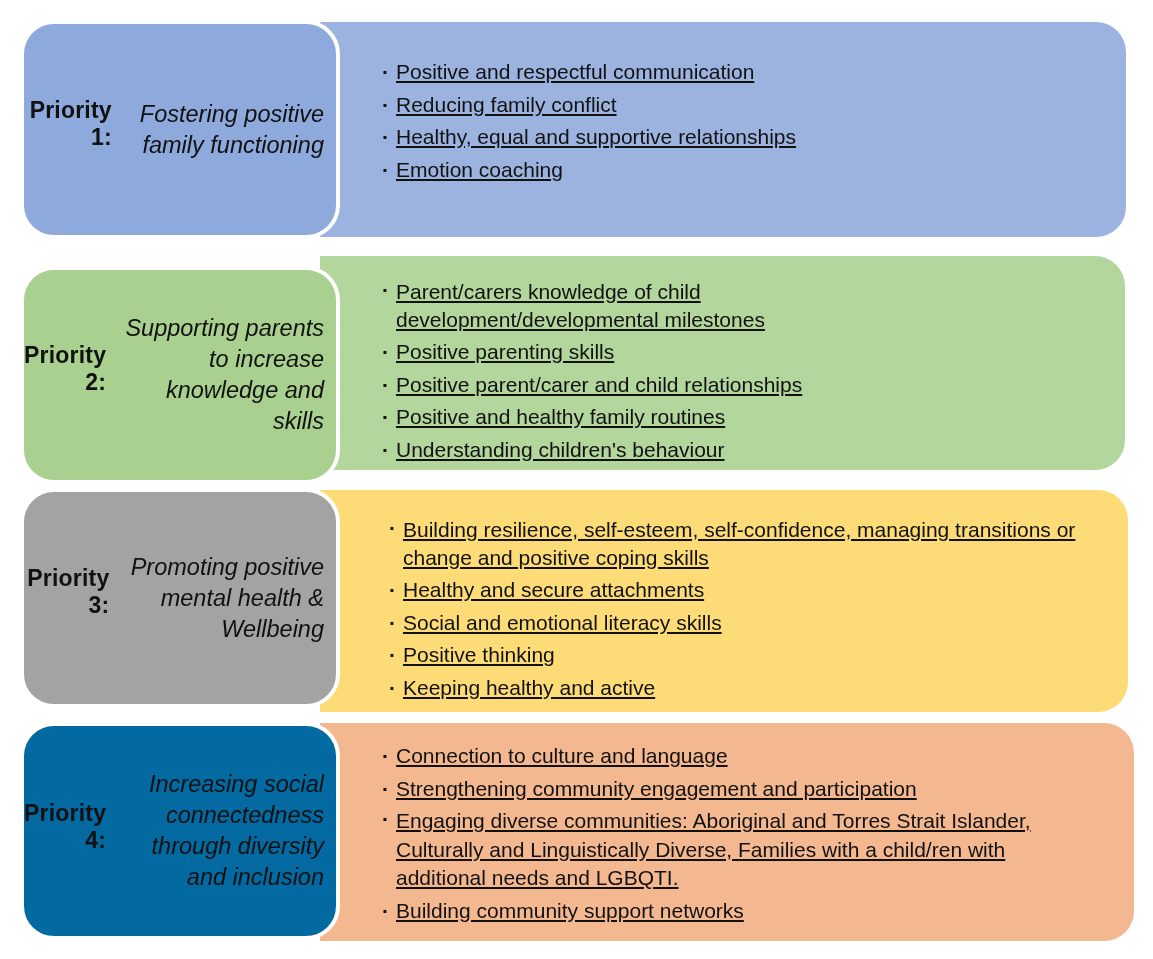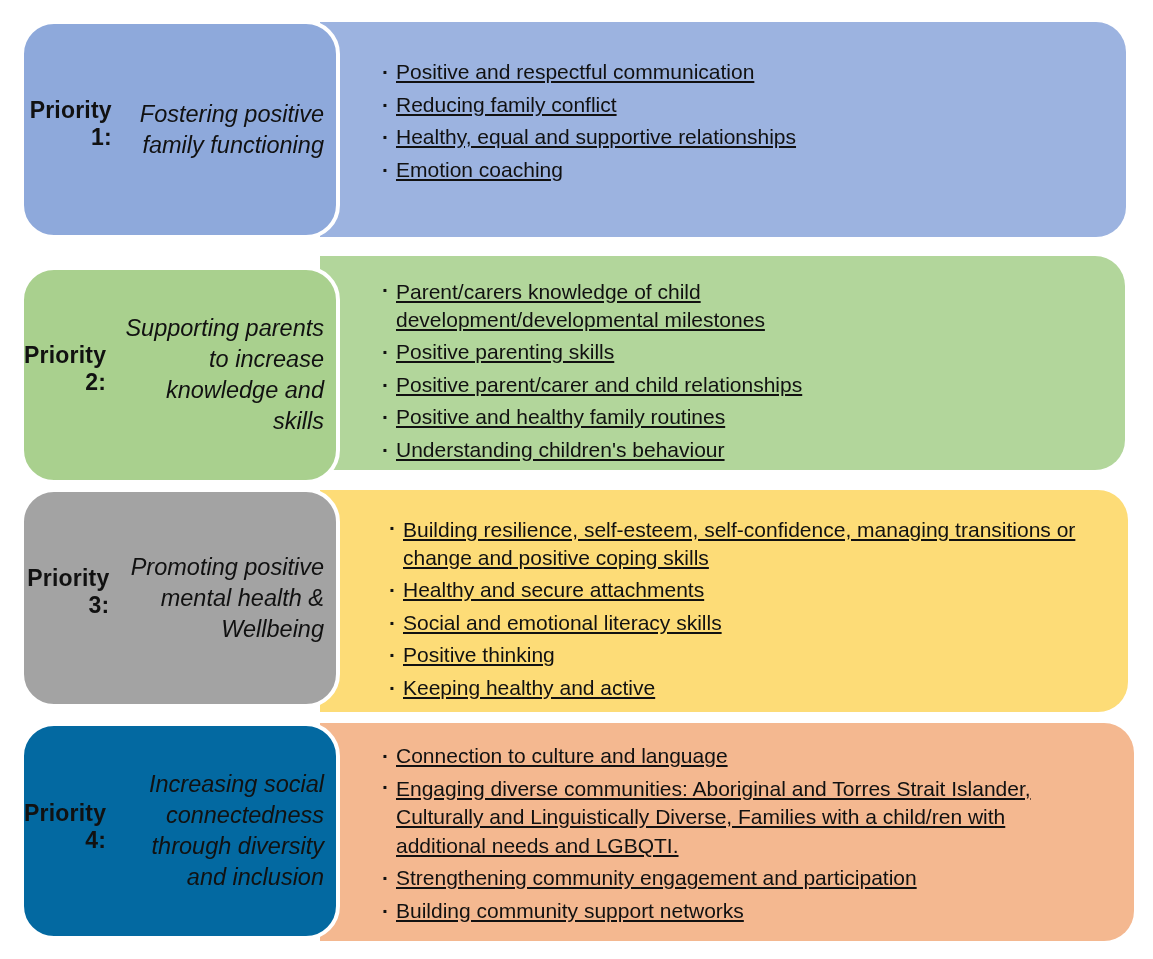--- a/index.html
+++ b/index.html
@@ -65,17 +65,17 @@
 </div>
 
 <div class="row" style="top:0;">
   <div class="right" style="left:320px; top:723px; width:814px; height:218px; background:#F4B890;"></div>
   <div class="left" style="top:722px; height:218px; background:#0369a1;">
     <div class="ptitle" style="margin-bottom:8px;">Priority 4:</div>
     <div class="pdesc" style="width:300px;">Increasing social connectedness through diversity and inclusion</div>
   </div>
   <ul class="list" style="left:374px; top:732px; width:700px;">
     <li>Connection to culture and language</li>
+    <li>Strengthening community engagement and participation</li>
     <li style="line-height:28.5px; padding-top:2px; padding-bottom:2px;">Engaging diverse communities: Aboriginal and Torres Strait Islander, Culturally and Linguistically Diverse, Families with a child/ren with additional needs and LGBQTI.</li>
-    <li>Strengthening community engagement and participation</li>
     <li>Building community support networks</li>
   </ul>
 </div>
 
 </body></html>

